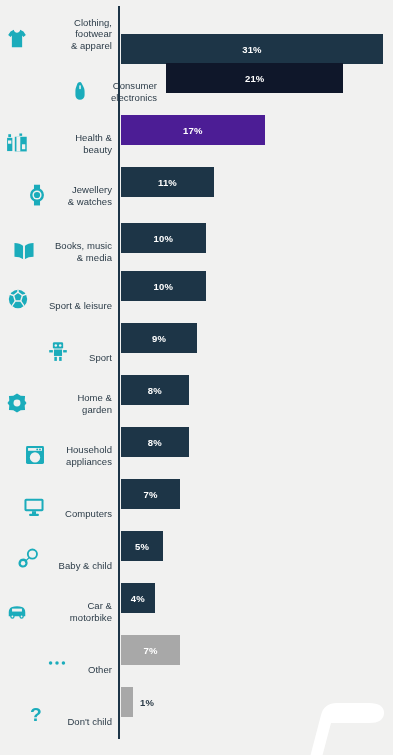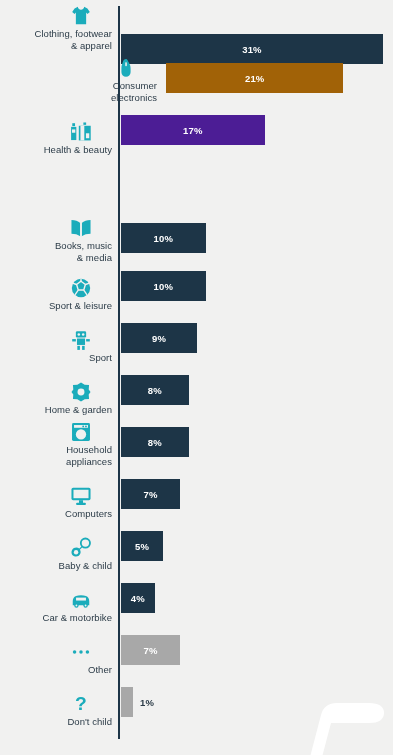--- a/index.html
+++ b/index.html
@@ -30,21 +30,21 @@
   }
 
   
   .label-wrap{
     position:absolute;
     right:281px;          
     top:0;
     width:106px;
     height:52px;
     display:flex;
-    flex-direction:column;
+    flex-direction:row;
     align-items:flex-end;
     justify-content:flex-end;
     padding-bottom:1px;
   }
   .icon{
     width:22px; height:22px;
     display:block;
     margin-right:20px;
     margin-bottom:1px;
   }
@@ -121,41 +121,59 @@
       <div class="label-wrap">
         <span class="icon">
           <svg viewBox="0 0 24 24">
             <path fill="#1bacbb" d="M12 2.2 C10.8 2.2 9.6 3 9.1 4.2 L7.9 7.3 C7.2 9.1 7 10.6 7 12.6 L7 16.5 C7 19.4 9.2 21.6 12 21.6 C14.8 21.6 17 19.4 17 16.5 L17 12.6 C17 10.1 16.4 8.3 15.2 6.2 L13.6 3.4 C13.2 2.7 12.7 2.2 12 2.2 Z"></path>
             <rect x="11.2" y="5.6" width="1.7" height="4.6" rx=".8" fill="#f1f1f0"></rect>
           </svg>
         </span>
         <div class="cat-label">Consumer
 electronics</div>
       </div>
-      <div class="bar" style="width: 177.45px; background: #a16207;">
+      <div class="bar" style="width: 177.45px; background: #0f172a;">
         <span class="bar-value">21%</span>
       </div>
     </div>
     <div class="row" style="top: 104px;">
       <div class="label-wrap">
         <span class="icon">
           <svg viewBox="0 0 24 24">
             <rect x="2.5" y="2.4" width="3" height="3.2" fill="#1bacbb"></rect>
             <path fill="#1bacbb" d="M1.2 6.4 H6.9 V20.8 H1.2 Z"></path>
             <rect x="2.2" y="9.2" width="3.6" height="3.6" fill="#f1f1f0"></rect>
             <rect x="14.6" y="1.6" width="3" height="2.6" fill="#1bacbb"></rect>
             <path fill="#1bacbb" d="M9.6 5.2 H22.6 V21.2 H9.6 Z"></path>
             <rect x="11.4" y="5.2" width="4.2" height="16" fill="#f1f1f0"></rect>
             <rect x="17.4" y="13.4" width="3.6" height="5.4" fill="#f1f1f0"></rect>
           </svg>
         </span>
         <div class="cat-label">Health &amp; beauty</div>
       </div>
       <div class="bar" style="width: 143.65px; background: #4c1d95;">
         <span class="bar-value">17%</span>
+      </div>
+    </div>
+    <div class="row" style="top: 156px;">
+      <div class="label-wrap">
+        <span class="icon">
+          <svg viewBox="0 0 24 24">
+            <rect x="8.7" y="0.8" width="6.6" height="5" fill="#1bacbb"></rect>
+            <rect x="8.7" y="18.4" width="6.6" height="5" fill="#1bacbb"></rect>
+            <circle cx="12" cy="12" r="7.6" fill="#1bacbb"></circle>
+            <circle cx="12" cy="12" r="5" fill="#f1f1f0"></circle>
+            <circle cx="12" cy="12" r="3.4" fill="#1bacbb"></circle>
+          </svg>
+        </span>
+        <div class="cat-label">Jewellery
+&amp; watches</div>
+      </div>
+      <div class="bar" style="width: 92.95px; background: rgb(29, 53, 71);">
+        <span class="bar-value">11%</span>
       </div>
     </div>
     <div class="row" style="top: 212px;">
       <div class="label-wrap">
         <span class="icon">
           <svg viewBox="0 0 24 24">
             <path fill="#1bacbb" d="M11.2 6.6 C8.8 4.3 5.6 3.3 1.6 3.3 L1.6 18.2 C5.4 18.2 8.6 19 11.2 21 Z"></path>
             <path fill="#1bacbb" d="M12.8 6.6 C15.2 4.3 18.4 3.3 22.4 3.3 L22.4 18.2 C18.6 18.2 15.4 19 12.8 21 Z"></path>
             <rect x="11.1" y="6.2" width="1.8" height="15" fill="#f1f1f0"></rect>
           </svg>

